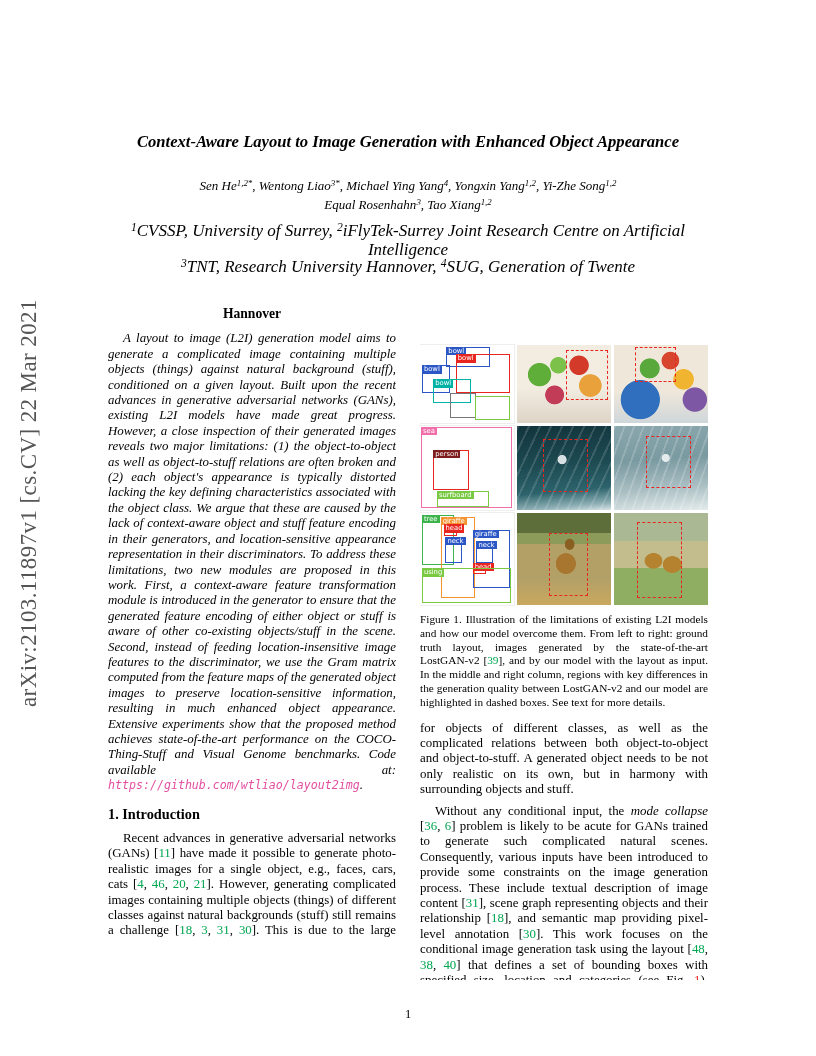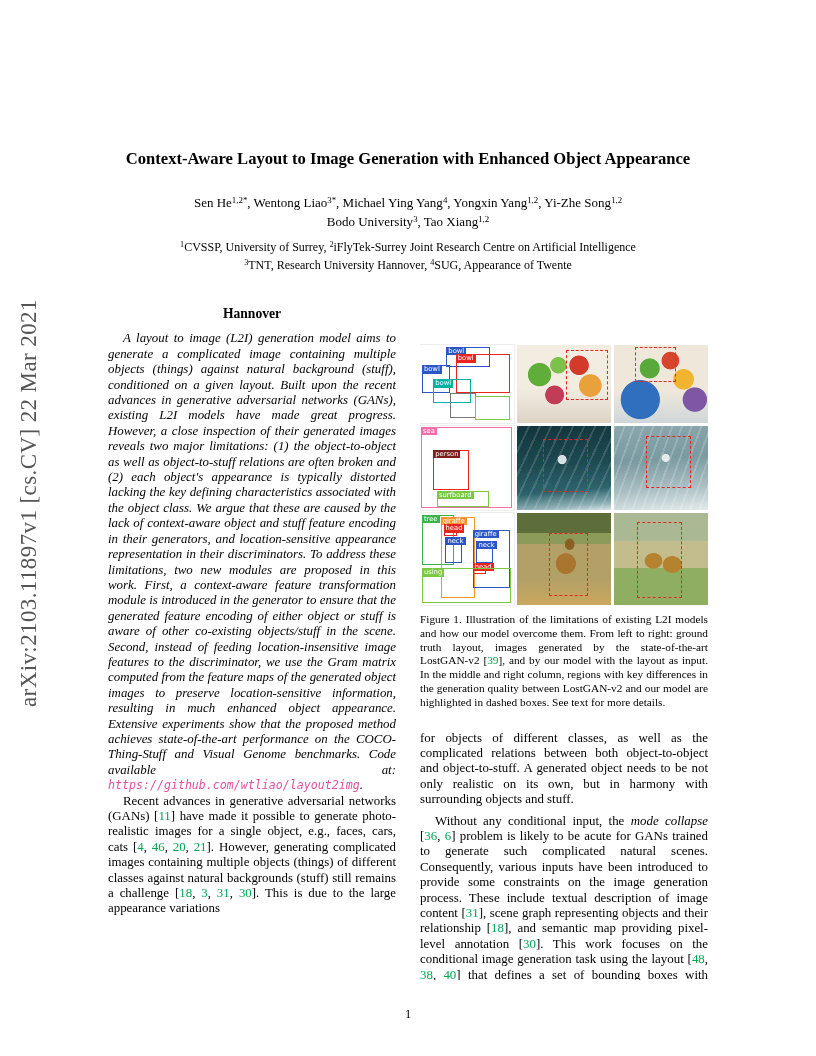--- a/index.html
+++ b/index.html
@@ -14,24 +14,24 @@
   
   .arxiv-banner {
     position:absolute; left:16px; top:278px; height:450px;
     writing-mode:vertical-rl; transform:rotate(180deg);
     font-size:23px; color:#555; letter-spacing:0.4px;
     display:flex; align-items:center; justify-content:center;
     font-family:"Liberation Serif", serif;
   }
 
   
-  .header { position:absolute; left:108px; top:148px; width:600px; text-align:center; }
+  .header { position:absolute; left:108px; top:131px; width:600px; text-align:center;font-style:italic; }
   .title { font-size:16.6px; font-weight:bold; line-height:21px; margin-bottom:25px; }
   .authors { font-size:13px; line-height:17px; }
-  .affils { font-size:12px; line-height:17px; margin-top:7px; }
+  .affils { font-size:17px; line-height:17px; margin-top:7px; }
   .seg-sup { font-size:0.68em; position:relative; top:-0.45em; }
 
   
   .col { position:absolute; top:300px; width:288px; font-size:12.9px; line-height:15.4px; text-align:justify; }
   .col-left  { left:108px; height:640px; overflow:hidden; }
   .col-right { left:420px; height:680px; overflow:hidden; }
 
   .abstract-heading { text-align:center; font-size:13.6px; font-weight:bold; margin:6px 0 10px 0; }
   .abstract-body { font-style:italic; text-indent:15px; }
   .section-heading { font-size:14.3px; font-weight:bold; margin:13px 0 9px 0; text-align:left; }
@@ -100,28 +100,29 @@
 </head>
 <body>
 
 <div class="page">
 
   <div class="arxiv-banner">arXiv:2103.11897v1 [cs.CV] 22 Mar 2021</div>
 
   <div class="header">
     <div class="title">Context-Aware Layout to Image Generation with Enhanced Object Appearance</div>
     <div class="authors"><span>Sen He</span><span class="seg-sup">1,2*</span><span>, Wentong Liao</span><span class="seg-sup">3*</span><span>, Michael Ying Yang</span><span class="seg-sup">4</span><span>, Yongxin Yang</span><span class="seg-sup">1,2</span><span>, Yi-Zhe Song</span><span class="seg-sup">1,2</span></div>
-    <div class="authors"><span>Bodo University</span><span class="seg-sup">3</span><span>, Tao Xiang</span><span class="seg-sup">1,2</span></div>
+    <div class="authors"><span>Equal Rosenhahn</span><span class="seg-sup">3</span><span>, Tao Xiang</span><span class="seg-sup">1,2</span></div>
     <div class="affils"><span class="seg-sup">1</span><span>CVSSP, University of Surrey, </span><span class="seg-sup">2</span><span>iFlyTek-Surrey Joint Research Centre on Artificial Intelligence</span></div>
-    <div class="affils" style="margin-top:0;"><span class="seg-sup">3</span><span>TNT, Research University Hannover, </span><span class="seg-sup">4</span><span>SUG, Appearance of Twente</span></div>
+    <div class="affils" style="margin-top:0;"><span class="seg-sup">3</span><span>TNT, Research University Hannover, </span><span class="seg-sup">4</span><span>SUG, Generation of Twente</span></div>
   </div>
 
   <div class="col col-left">
     <div class="abstract-heading">Hannover</div>
     <p class="abstract-body"><span>A layout to image (L2I) generation model aims to generate a complicated image containing multiple objects (things) against natural background (stuff), conditioned on a given layout. Built upon the recent advances in generative adversarial networks (GANs), existing L2I models have made great progress. However, a close inspection of their generated images reveals two major limitations: (1) the object-to-object as well as object-to-stuff relations are often broken and (2) each object's appearance is typically distorted lacking the key defining characteristics associated with the object class. We argue that these are caused by the lack of context-aware object and stuff feature encoding in their generators, and location-sensitive appearance representation in their discriminators. To address these limitations, two new modules are proposed in this work. First, a context-aware feature transformation module is introduced in the generator to ensure that the generated feature encoding of either object or stuff is aware of other co-existing objects/stuff in the scene. Second, instead of feeding location-insensitive image features to the discriminator, we use the Gram matrix computed from the feature maps of the generated object images to preserve location-sensitive information, resulting in much enhanced object appearance. Extensive experiments show that the proposed method achieves state-of-the-art performance on the COCO-Thing-Stuff and Visual Genome benchmarks. Code available at: </span><span class="seg-url" style="color: rgb(226, 79, 160);">https://github.com/wtliao/layout2img</span><span>.</span></p>
+    <div class="section-heading">1. Introduction</div>
     <p class="indent"><span>Recent advances in generative adversarial networks (GANs) [</span><span class="seg-cite" style="color: rgb(0, 166, 81);">11</span><span>] have made it possible to generate photo-realistic images for a single object, e.g., faces, cars, cats [</span><span class="seg-cite" style="color: rgb(0, 166, 81);">4</span><span>, </span><span class="seg-cite" style="color: rgb(0, 166, 81);">46</span><span>, </span><span class="seg-cite" style="color: rgb(0, 166, 81);">20</span><span>, </span><span class="seg-cite" style="color: rgb(0, 166, 81);">21</span><span>]. However, generating complicated images containing multiple objects (things) of different classes against natural backgrounds (stuff) still remains a challenge [</span><span class="seg-cite" style="color: rgb(0, 166, 81);">18</span><span>, </span><span class="seg-cite" style="color: rgb(0, 166, 81);">3</span><span>, </span><span class="seg-cite" style="color: rgb(0, 166, 81);">31</span><span>, </span><span class="seg-cite" style="color: rgb(0, 166, 81);">30</span><span>]. This is due to the large appearance variations</span></p>
   </div>
 
   <div class="col col-right">
     <figure class="figure1">
       <div class="fig-grid">
         <div class="fig-cell h1 layout-cell">
             <div class="bbox" style="left: 28%; top: 2%; width: 46%; height: 26%; border-color: rgb(42, 86, 198);">
               <span class="bbox-label" style="background: rgb(42, 86, 198);">bowl</span>
             </div>
@@ -191,20 +192,20 @@
         <div class="fig-cell h3 ph-giraffe-a">
             <div class="bbox" style="left: 34%; top: 22%; width: 42%; height: 68%; border-color: rgb(232, 38, 31); border-style: dashed;"></div>
           </div>
         <div class="fig-cell h3 ph-giraffe-b">
             <div class="bbox" style="left: 24%; top: 10%; width: 48%; height: 82%; border-color: rgb(232, 38, 31); border-style: dashed;"></div>
           </div>
       </div>
       <figcaption class="fig-caption"><span>Figure 1. Illustration of the limitations of existing L2I models and how our model overcome them. From left to right: ground truth layout, images generated by the state-of-the-art LostGAN-v2 [</span><span class="seg-cite" style="color: rgb(0, 166, 81);">39</span><span>], and by our model with the layout as input. In the middle and right column, regions with key differences in the generation quality between LostGAN-v2 and our model are highlighted in dashed boxes. See text for more details.</span></figcaption>
     </figure>
 
-    <p class="noindent" style="margin-top:21px;">for objects of different classes, as well as the complicated relations between both object-to-object and object-to-stuff. A generated object needs to be not only realistic on its own, but in harmony with surrounding objects and stuff.</p>
+    <p class="noindent" style="margin-top:11px;">for objects of different classes, as well as the complicated relations between both object-to-object and object-to-stuff. A generated object needs to be not only realistic on its own, but in harmony with surrounding objects and stuff.</p>
     <p class="indent para-gap" style="margin-top:6px;"><span>Without any conditional input, the </span><span class="seg-it">mode collapse</span><span> [</span><span class="seg-cite" style="color: rgb(0, 166, 81);">36</span><span>, </span><span class="seg-cite" style="color: rgb(0, 166, 81);">6</span><span>] problem is likely to be acute for GANs trained to generate such complicated natural scenes. Consequently, various inputs have been introduced to provide some constraints on the image generation process. These include textual description of image content [</span><span class="seg-cite" style="color: rgb(0, 166, 81);">31</span><span>], scene graph representing objects and their relationship [</span><span class="seg-cite" style="color: rgb(0, 166, 81);">18</span><span>], and semantic map providing pixel-level annotation [</span><span class="seg-cite" style="color: rgb(0, 166, 81);">30</span><span>]. This work focuses on the conditional image generation task using the layout [</span><span class="seg-cite" style="color: rgb(0, 166, 81);">48</span><span>, </span><span class="seg-cite" style="color: rgb(0, 166, 81);">38</span><span>, </span><span class="seg-cite" style="color: rgb(0, 166, 81);">40</span><span>] that defines a set of bounding boxes with specified size, location and categories (see Fig. </span><span class="seg-figref" style="color: rgb(232, 38, 31);">1</span><span>). Layout is a user-friendly input format on its own and can also be used as</span></p>
   </div>
 
 
   <div class="page-number">1</div>
 
 </div>
 
 </body></html>

